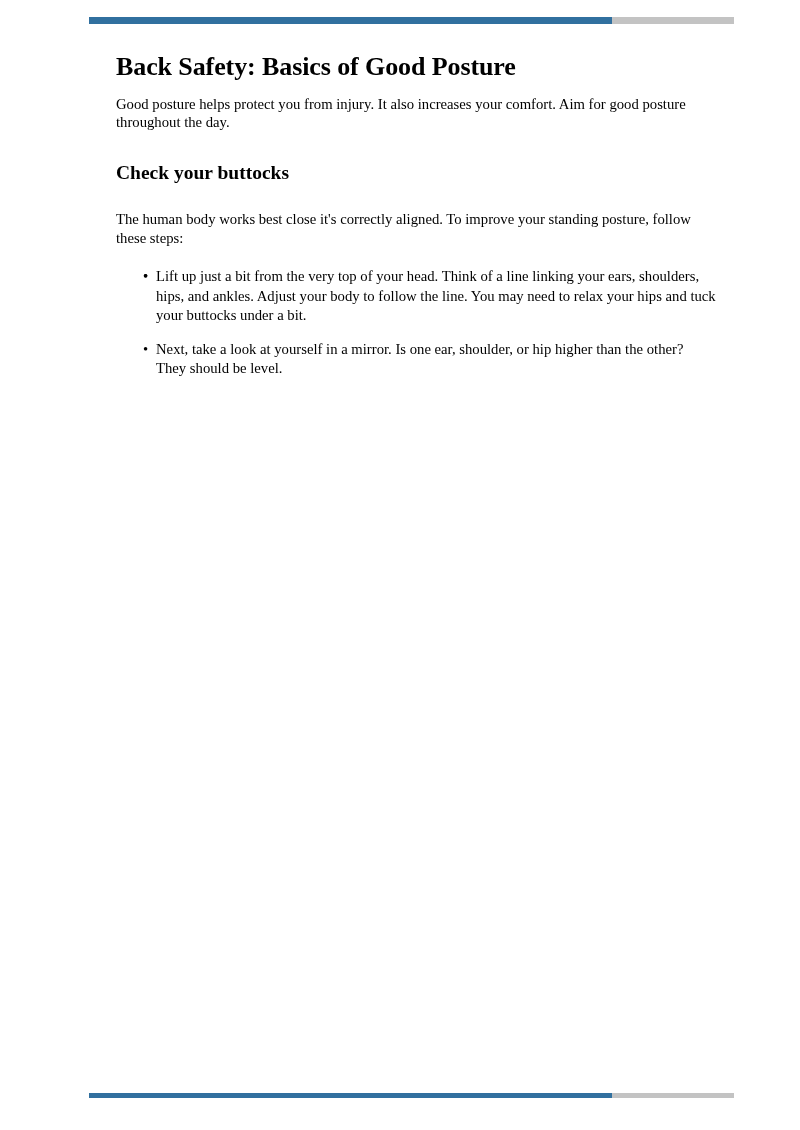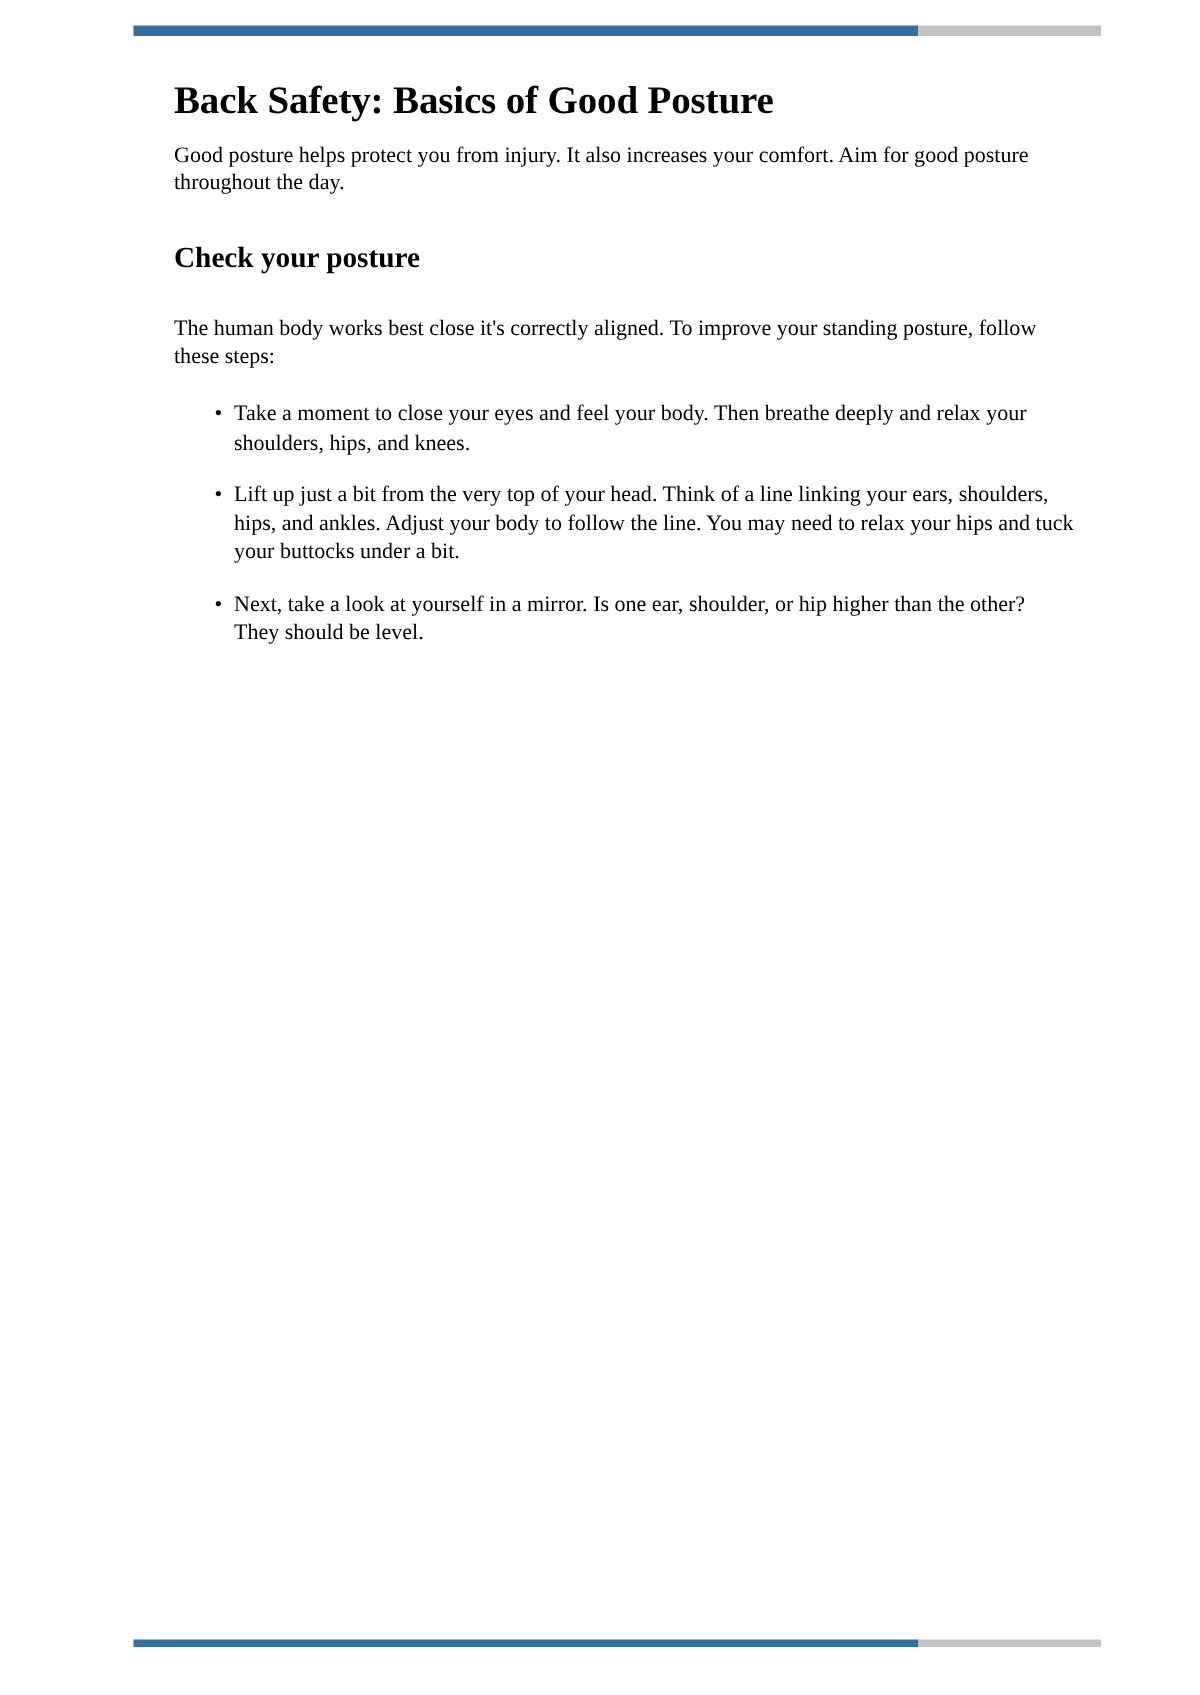--- a/index.html
+++ b/index.html
@@ -149,28 +149,27 @@
     <div class="rule-blue"></div>
     <div class="rule-gray"></div>
   </div>
 
   <div class="content">
 
     <h1 class="doc-title">Back Safety: Basics of Good Posture</h1>
 
     <p class="intro-para">Good posture helps protect you from injury. It also increases your comfort. Aim for good posture throughout the day.</p>
 
-    <h2 class="section-heading">Check your posture</h2>
+    <h2 class="section-heading">Check your buttocks</h2>
 
     <p class="body-para">The human body works best close it's correctly aligned. To improve your standing posture, follow these steps:</p>
 
     <ul class="bullet-list">
       <li class="bullet-item">
         <span class="bullet-marker">•</span>
-        <span>Take a moment to close your eyes and feel your body. Then breathe deeply and relax your shoulders, hips, and knees.</span>
       </li>
       <li class="bullet-item">
         <span class="bullet-marker">•</span>
         <span>Lift up just a bit from the very top of your head. Think of a line linking your ears, shoulders, hips, and ankles. Adjust your body to follow the line. You may need to relax your hips and tuck your buttocks under a bit.</span>
       </li>
       <li class="bullet-item">
         <span class="bullet-marker">•</span>
         <span>Next, take a look at yourself in a mirror. Is one ear, shoulder, or hip higher than the other? They should be level.</span>
       </li>
     </ul>

